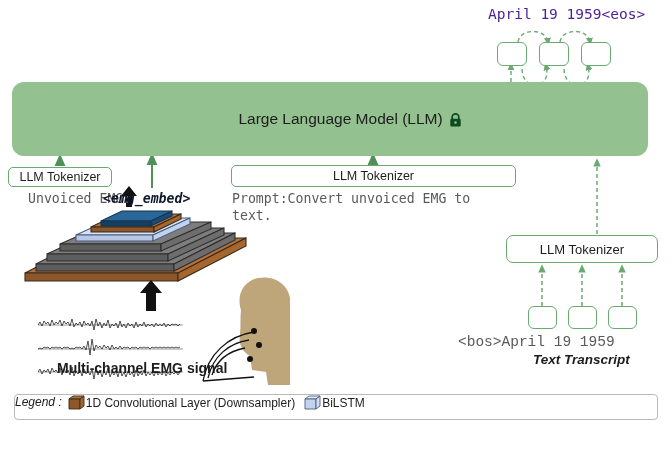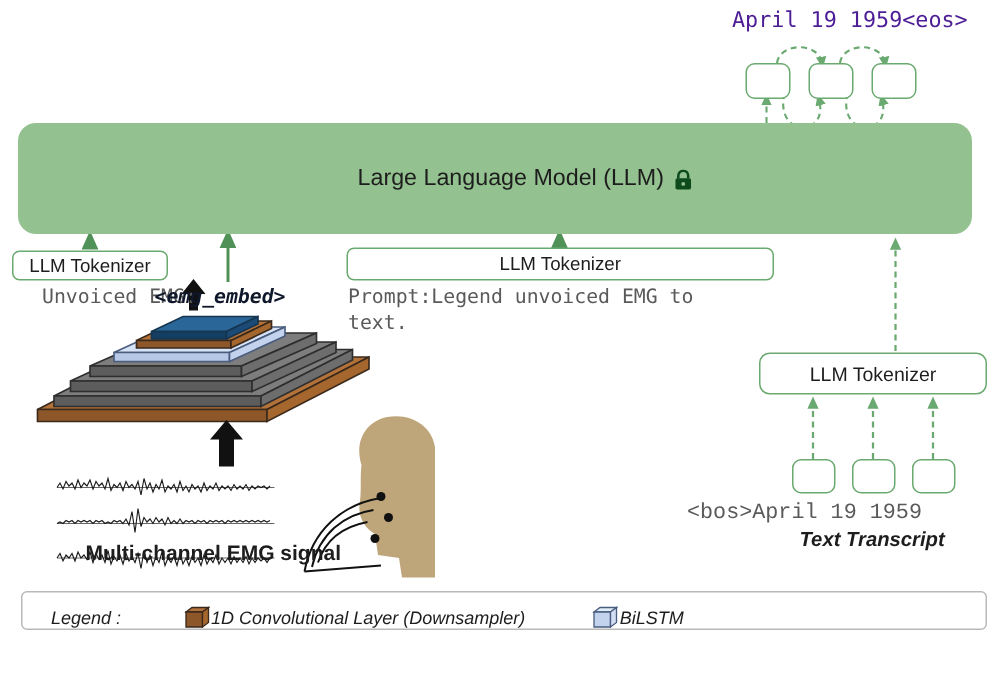--- a/index.html
+++ b/index.html
@@ -126,39 +126,37 @@
 
   
   #legend-box {
     left: 14px; top: 394px;
     width: 644px; height: 26px;
     border: 1.2px solid #b9b9b9;
     border-radius: 4px;
     background: #ffffff;
     box-sizing: border-box;
     display: flex;
-    align-items: flex-end;
-    padding-left: 19px;
-    gap: 36px;
+    align-items: flex-start;
+    padding-left: 0;
   }
   #legend-title {
     font-style: italic;
     font-size: 12px;
     color: #1d1d1d;
     margin-right: 6px;
     white-space: nowrap;
   }
   .legend-item {
     display: flex;
     align-items: center;
     white-space: nowrap;
     margin-right: 9px;
   }
   .legend-item .lbl {
-    font-style: italic;
     font-size: 12px;
     color: #1d1d1d;
   }
   .legend-cube { width: 17px; height: 15px; margin-right: 1px; flex: 0 0 auto; }
 </style>
 </head>
 <body>
 
 <svg id="canvas" viewBox="0 0 672 449" xmlns="http://www.w3.org/2000/svg">
   <defs>
@@ -305,21 +303,21 @@
 </div>
 <div class="abs tokenizer-box" id="tok-mid">
   <span>LLM Tokenizer</span>
 </div>
 <div class="abs tokenizer-box" id="tok-right">
   <span>LLM Tokenizer</span>
 </div>
 
 <div class="abs mono-text" id="emg-prefix">Unvoiced EMG:</div>
 <div class="abs" id="emg-embed">&lt;emg_embed&gt;</div>
-<div class="abs mono-text" id="prompt-line1">Prompt:Legend unvoiced EMG to</div>
+<div class="abs mono-text" id="prompt-line1">Prompt:Convert unvoiced EMG to</div>
 <div class="abs mono-text" id="prompt-line2">text.</div>
 
 <div class="abs token-box" style="left:528px; top:306px; width:29px; height:23px;"></div>
 <div class="abs token-box" style="left:568px; top:306px; width:29px; height:23px;"></div>
 <div class="abs token-box" style="left:608px; top:306px; width:29px; height:23px;"></div>
 
 <div class="abs" id="transcript-text">&lt;bos&gt;April 19 1959</div>
 <div class="abs" id="transcript-label">Text Transcript</div>
 
 <div class="abs" id="emg-caption">Multi-channel EMG signal</div>

